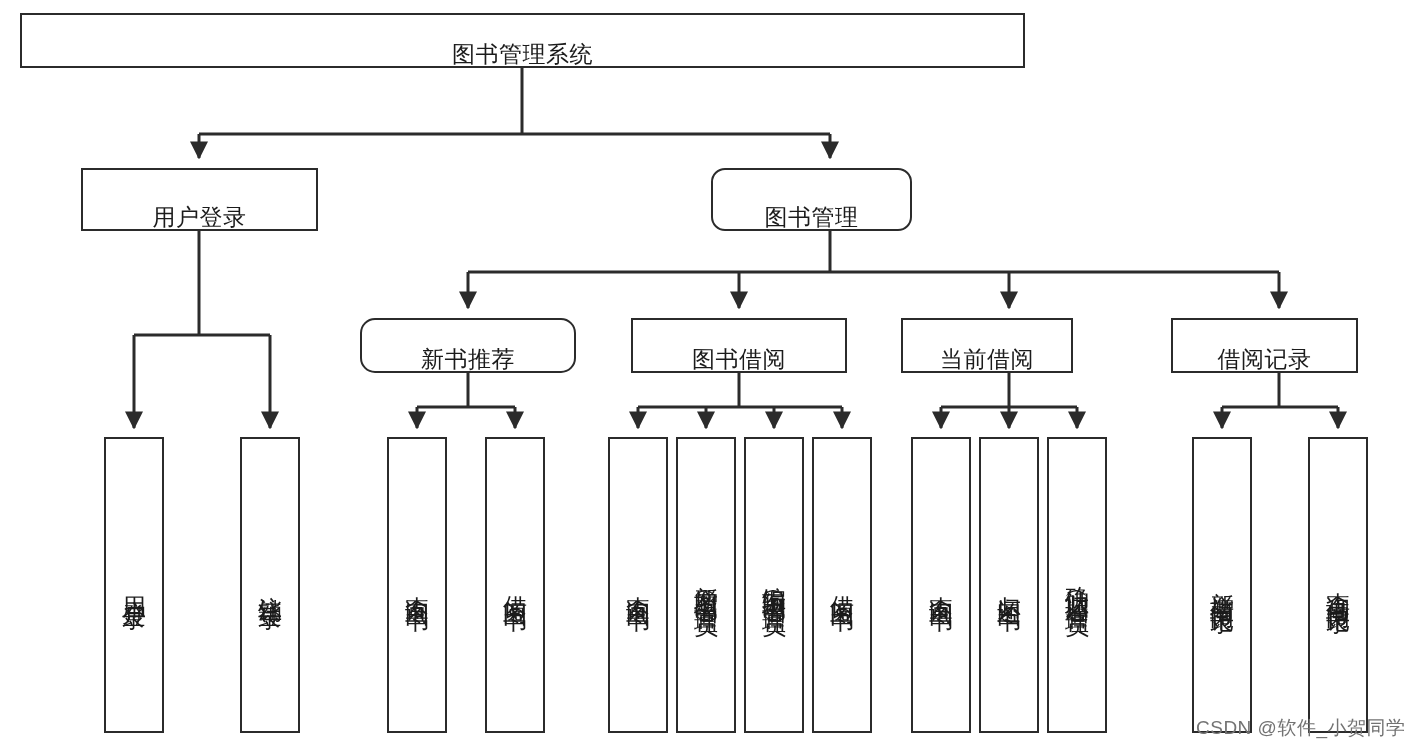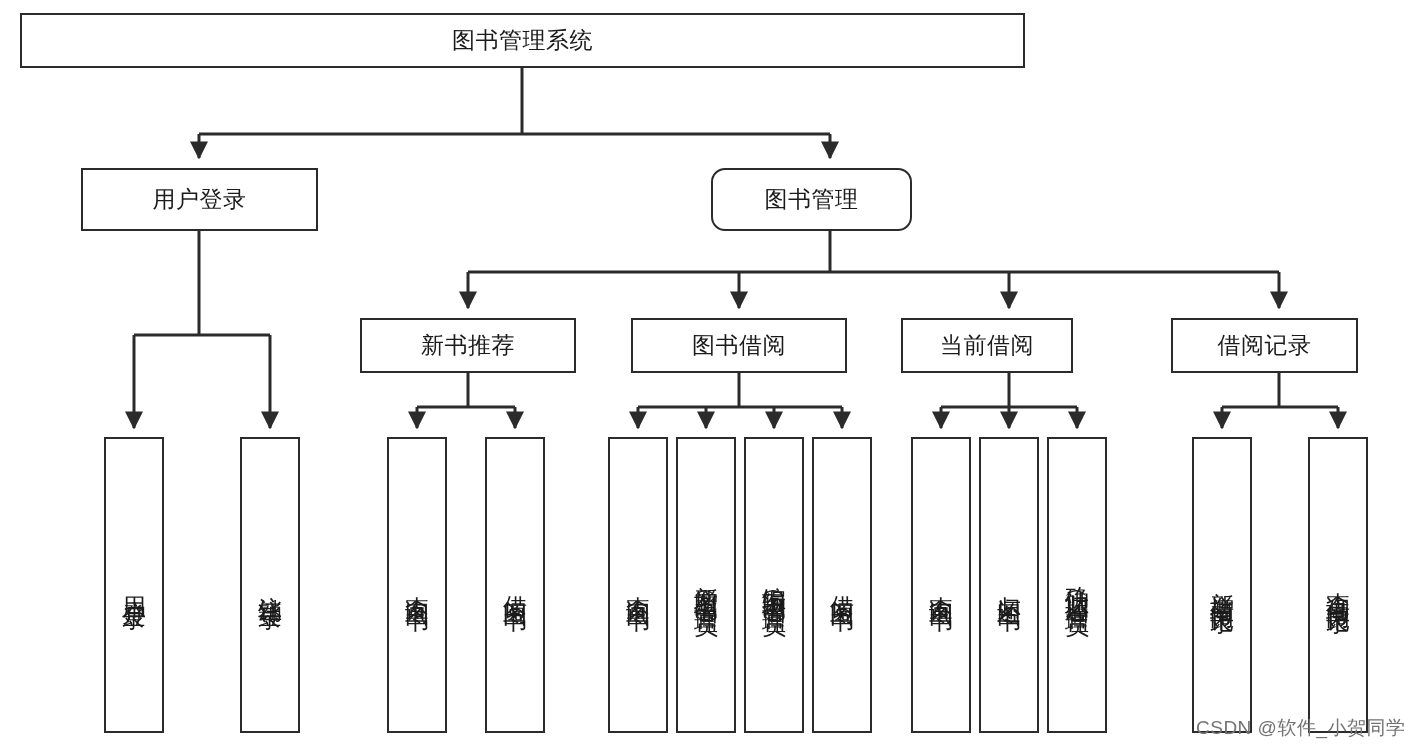--- a/index.html
+++ b/index.html
@@ -25,21 +25,21 @@
     top: 0;
     width: 1405px;
     height: 747px;
   }
   .node {
     position: absolute;
     box-sizing: border-box;
     border: 2.5px solid #2b2b2b;
     background: #ffffff;
     display: flex;
-    align-items: center;
+    align-items: flex-end;
     justify-content: center;
     color: #1b1b1b;
   }
   .node-label {
     display: block;
     text-align: center;
     line-height: 1.0;
     white-space: nowrap;
   }
   .node.horizontal .node-label {
@@ -128,21 +128,21 @@
     <span class="node-label">图书管理系统</span>
   </div>
 
   <div class="node horizontal" style="left:81px; top:168px; width:237px; height:63px;">
     <span class="node-label">用户登录</span>
   </div>
   <div class="node horizontal" style="left:711px; top:168px; width:201px; height:63px;border-radius:14px;">
     <span class="node-label">图书管理</span>
   </div>
 
-  <div class="node horizontal" style="left:360px; top:318px; width:216px; height:55px;">
+  <div class="node horizontal" style="left:360px; top:318px; width:216px; height:55px;border-radius:15px;">
     <span class="node-label">新书推荐</span>
   </div>
   <div class="node horizontal" style="left:631px; top:318px; width:216px; height:55px;">
     <span class="node-label">图书借阅</span>
   </div>
   <div class="node horizontal" style="left:901px; top:318px; width:172px; height:55px;">
     <span class="node-label">当前借阅</span>
   </div>
   <div class="node horizontal" style="left:1171px; top:318px; width:187px; height:55px;">
     <span class="node-label">借阅记录</span>

